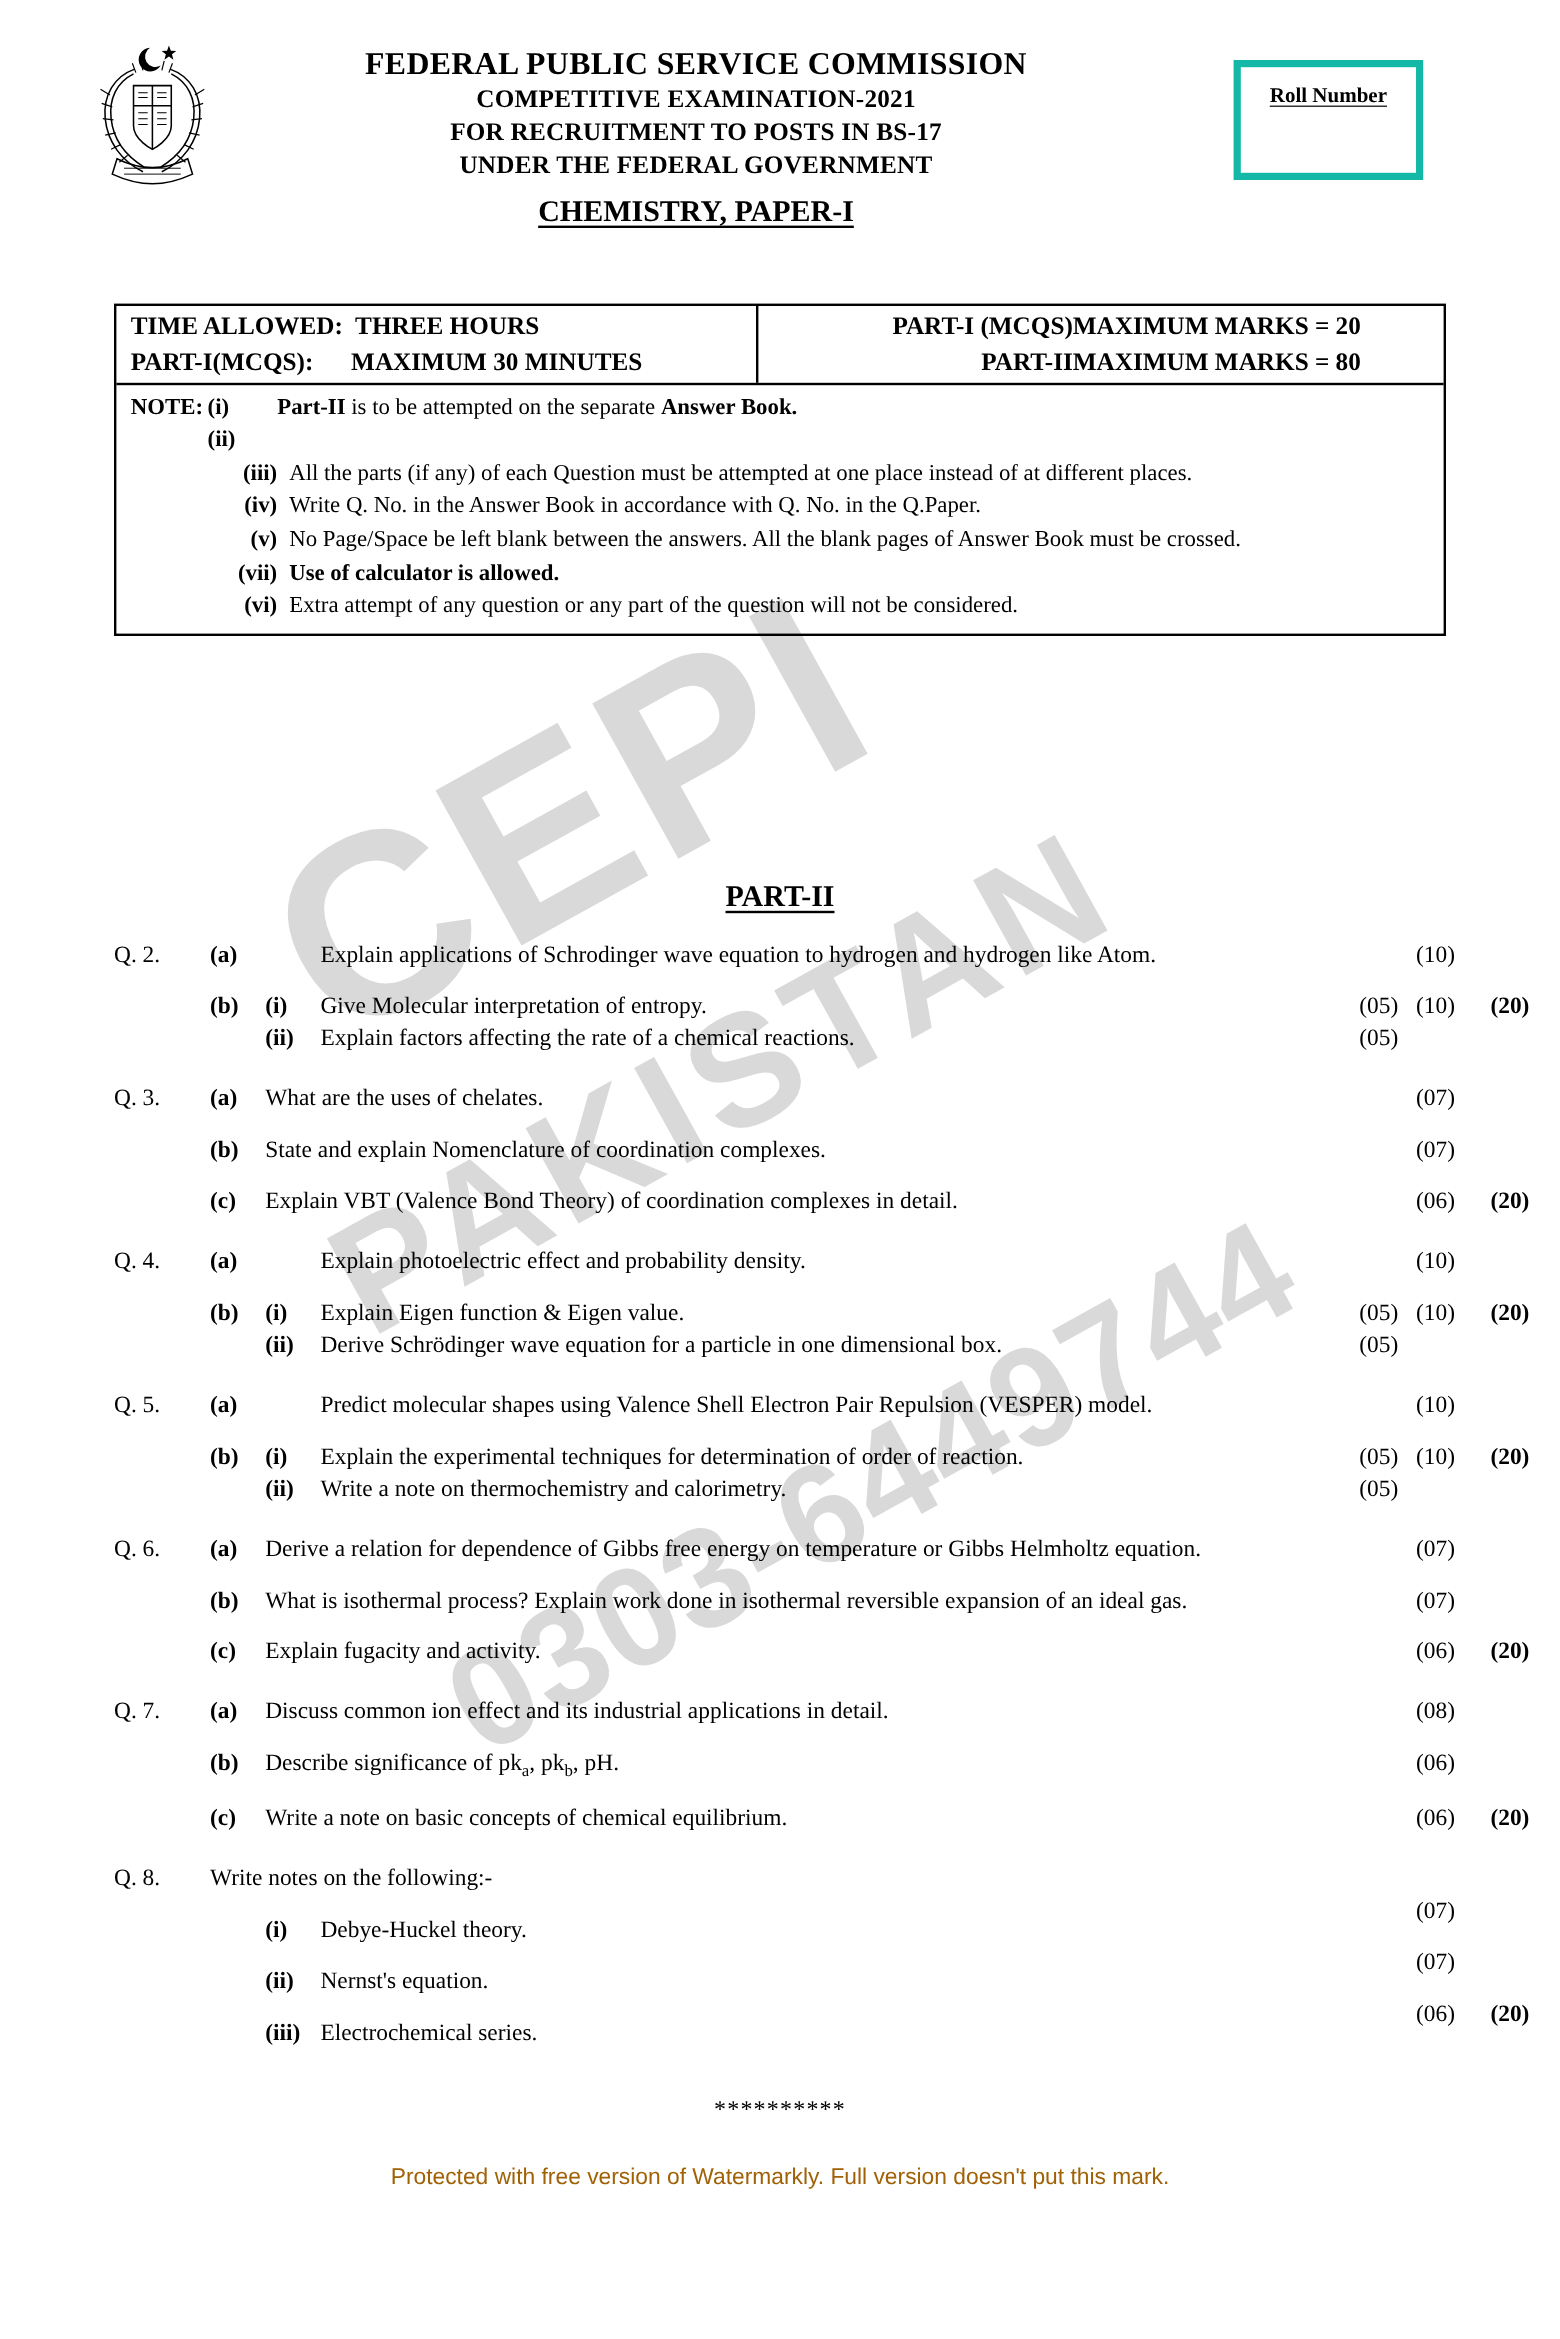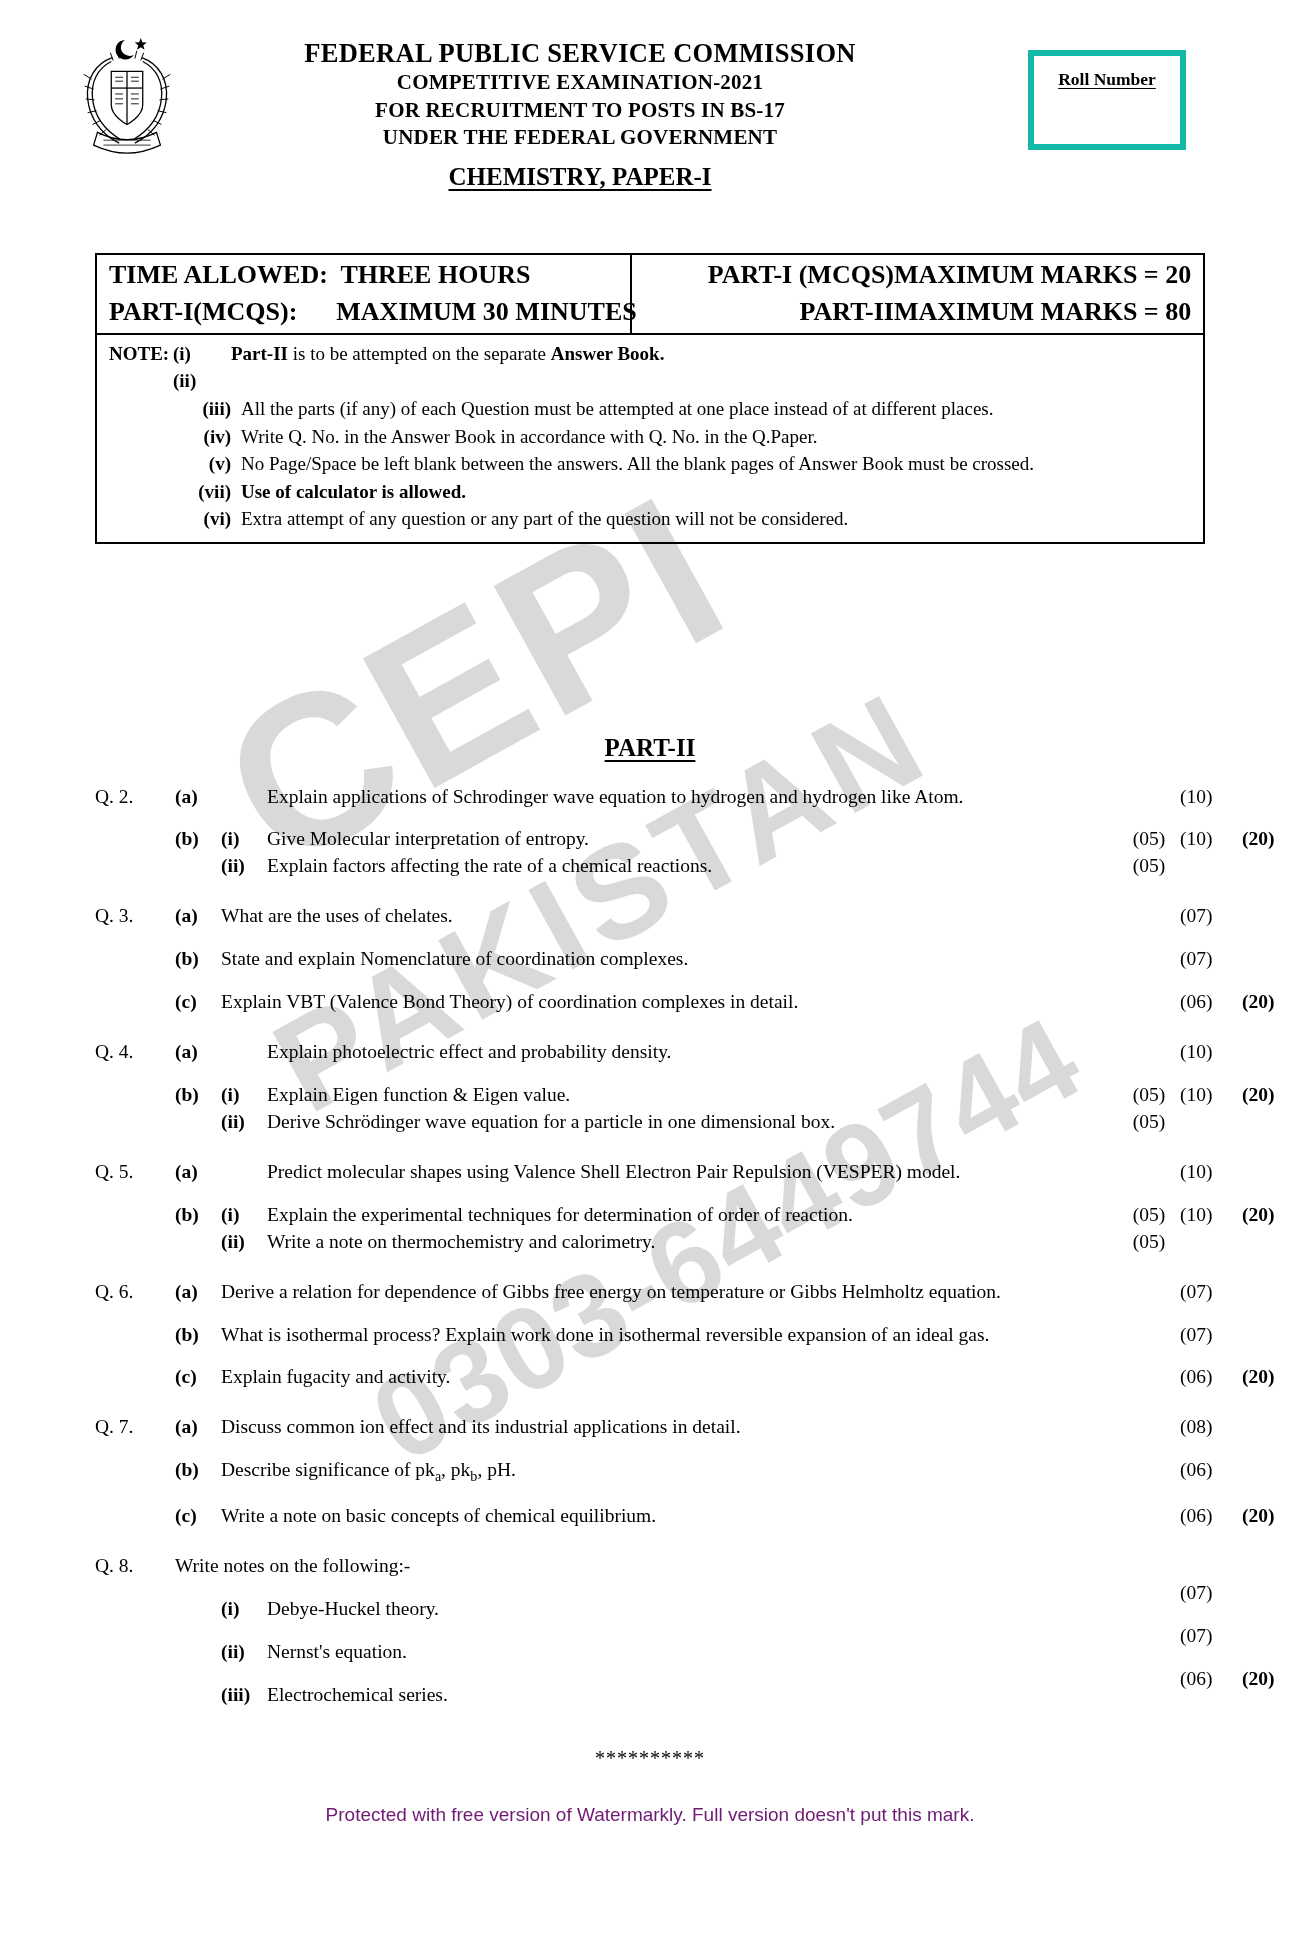--- a/index.html
+++ b/index.html
@@ -50,21 +50,21 @@
 
   
   .infobox {
     position:absolute; left:95px; top:253px; width:1110px;
     border:2px solid #000; box-sizing:border-box;
   }
   .inforow { display:flex; border-bottom:2px solid #000; }
   .infocol-l { width:535px; box-sizing:border-box; padding:2px 0 2px 12px;
                border-right:2px solid #000; }
   .infocol-r { flex:1; box-sizing:border-box; padding:2px 0 2px 12px;text-align:right; }
-  .iline { font-size:26px; font-weight:bold; line-height:1.42; white-space:pre; }
+  .iline { font-size:21px; font-weight:bold; line-height:1.42; white-space:pre; }
   .inforow-r { display:flex; }
   .inforow-r .part { width:250px; }
 
   
   .notebox { padding:6px 12px 8px 12px; }
   .note-line { display:flex; font-size:19px; line-height:1.40; margin-bottom:1px; }
   .note-tag { font-weight:bold; }
   .nt-note { width:64px; flex:0 0 64px; }
   .nt-rn   { width:58px; flex:0 0 58px; text-align:left; }
   .nt-rn.r { text-align:right; padding-right:10px; }
@@ -89,21 +89,21 @@
   .qtext { flex:1; text-align:justify; padding-right:8px; }
   .qtext.nojust { text-align:left; }
   .m1 { width:62px; flex:0 0 62px; text-align:center;margin-left:36px; }
   .m2 { width:62px; flex:0 0 62px; text-align:left; }
   .m3 { width:58px; flex:0 0 58px; text-align:left; font-weight:bold; }
   sub { font-size:0.72em; }
 
   
   .stars { text-align:center; font-size:20px; letter-spacing:1px; margin-top:40px; }
   .wmk-note { text-align:center; font-size:19px; margin-top:34px;
-              font-family:"Liberation Sans", sans-serif; color:#701a75; }
+              font-family:"Liberation Sans", sans-serif; color:#a16207; }
 </style>
 </head>
 <body>
 
 <div class="page">
 
   <div class="watermark">
     <div class="wm-text wm-cepi">CEPI</div>
     <div class="wm-text wm-pak">PAKISTAN</div>
     <div class="wm-text wm-phone">0303-6449744</div>

